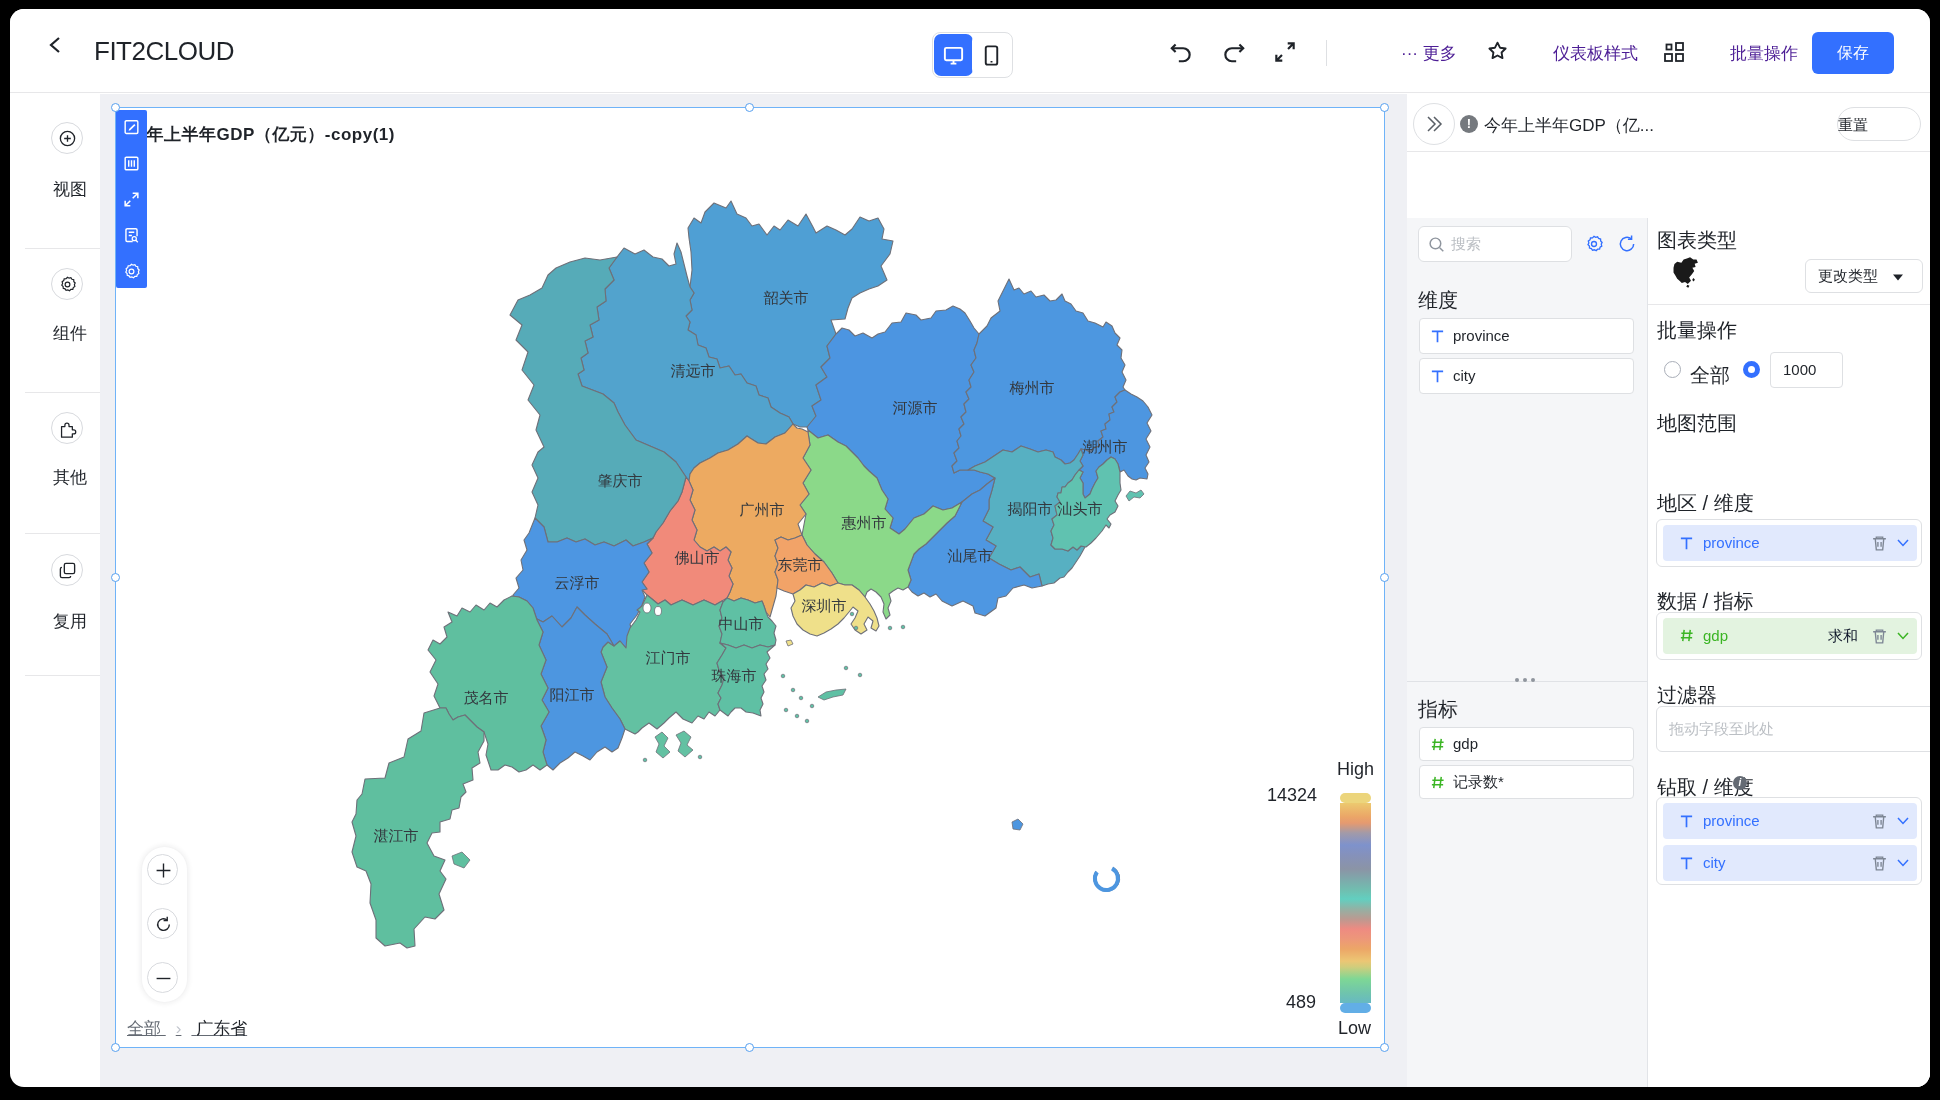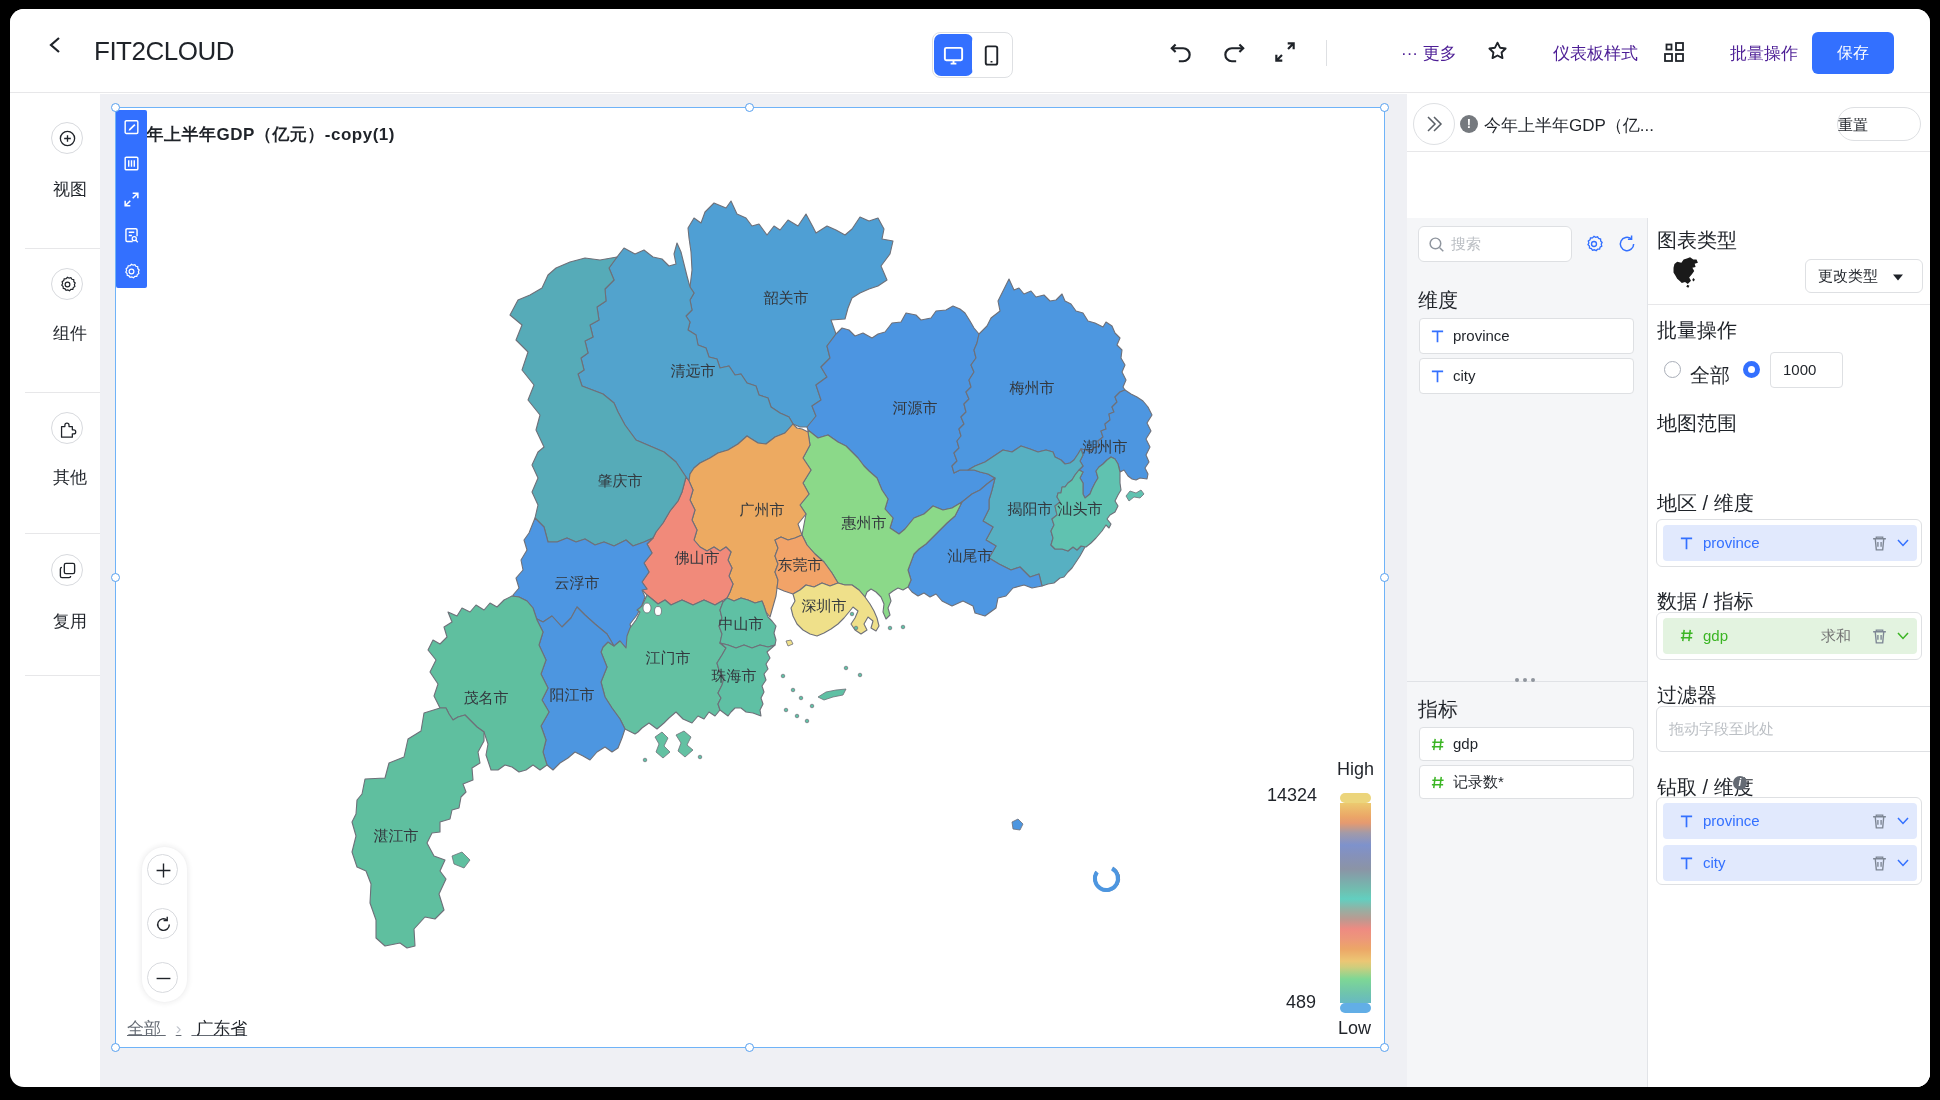--- a/index.html
+++ b/index.html
@@ -355,21 +355,21 @@
             </svg>
         </div>
       </div>
       <div class="flab" style="left:9px;top:370px">数据 / 指标</div>
       <div class="fcard" style="left:8px;top:394px;width:266px;height:48px">
         <div class="tag tagG" style="top:5px">
           <svg style="position:absolute;left:16px;top:10px" width="15" height="15" viewBox="0 0 16 16">
               <path d="M5.5 2 L4 14 M12 2 L10.5 14 M2.5 5.5 h12 M2 10.5 h12" fill="none" stroke="#3bb524" stroke-width="1.6"></path>
             </svg>
           <span style="position:absolute;left:40px">gdp</span>
-          <span style="position:absolute;left:158px;color:#737373">求和</span>
+          <span style="position:absolute;left:165px;color:#0f172a">求和</span>
           <svg style="position:absolute;left:208px;top:9px" width="17" height="18" viewBox="0 0 16 16">
               <path d="M2 4 h12 M5 4 v-1.5 h6 V4 M4 4 l1 10.5 h6 L12 4 M6.5 7 v4.5 M9.5 7 v4.5" fill="none" stroke="#7d8694" stroke-width="1.3"></path>
             </svg>
           <svg style="position:absolute;left:234px;top:14px" width="12" height="8" viewBox="0 0 12 8">
               <path d="M1 1 L6 6.5 L11 1" fill="none" stroke="#3bb524" stroke-width="1.5"></path>
             </svg>
         </div>
       </div>
       <div class="flab" style="left:9px;top:464px">过滤器</div>
       <div class="fbox" style="left:8px;top:488px;width:300px;height:46px;border-radius:6px">

